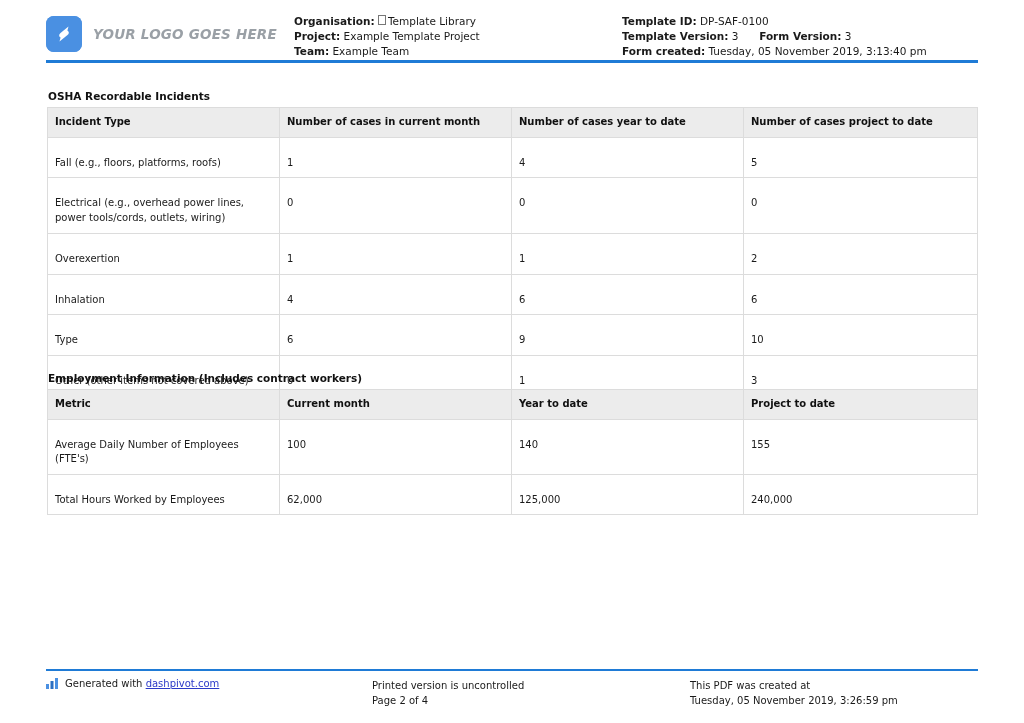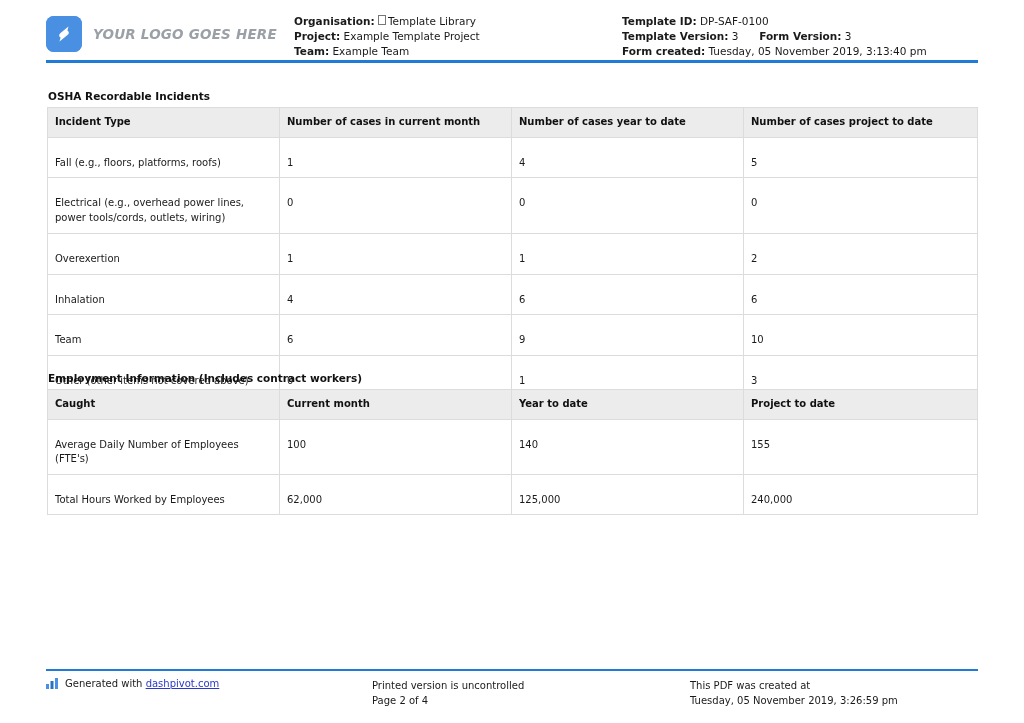--- a/index.html
+++ b/index.html
@@ -272,21 +272,21 @@
         <td class="num">1</td>
         <td class="num">2</td>
       </tr>
       <tr>
         <td>Inhalation</td>
         <td class="num">4</td>
         <td class="num">6</td>
         <td class="num">6</td>
       </tr>
       <tr>
-        <td>Team</td>
+        <td>Type</td>
         <td class="num">6</td>
         <td class="num">9</td>
         <td class="num">10</td>
       </tr>
       <tr>
         <td>Other (other items not covered above)</td>
         <td class="num">0</td>
         <td class="num">1</td>
         <td class="num">3</td>
       </tr>
@@ -297,21 +297,21 @@
 
   <table class="doc-table" id="table-employment">
     <colgroup>
       <col class="col-label">
         <col class="col-a">
         <col class="col-b">
         <col class="col-c">
     </colgroup>
     <thead>
       <tr>
-        <th>Caught</th>
+        <th>Metric</th>
         <th>Current month</th>
         <th>Year to date</th>
         <th>Project to date</th>
       </tr>
     </thead>
     <tbody>
       <tr>
         <td>Average Daily Number of Employees (FTE's)</td>
         <td class="num">100</td>
         <td class="num">140</td>

